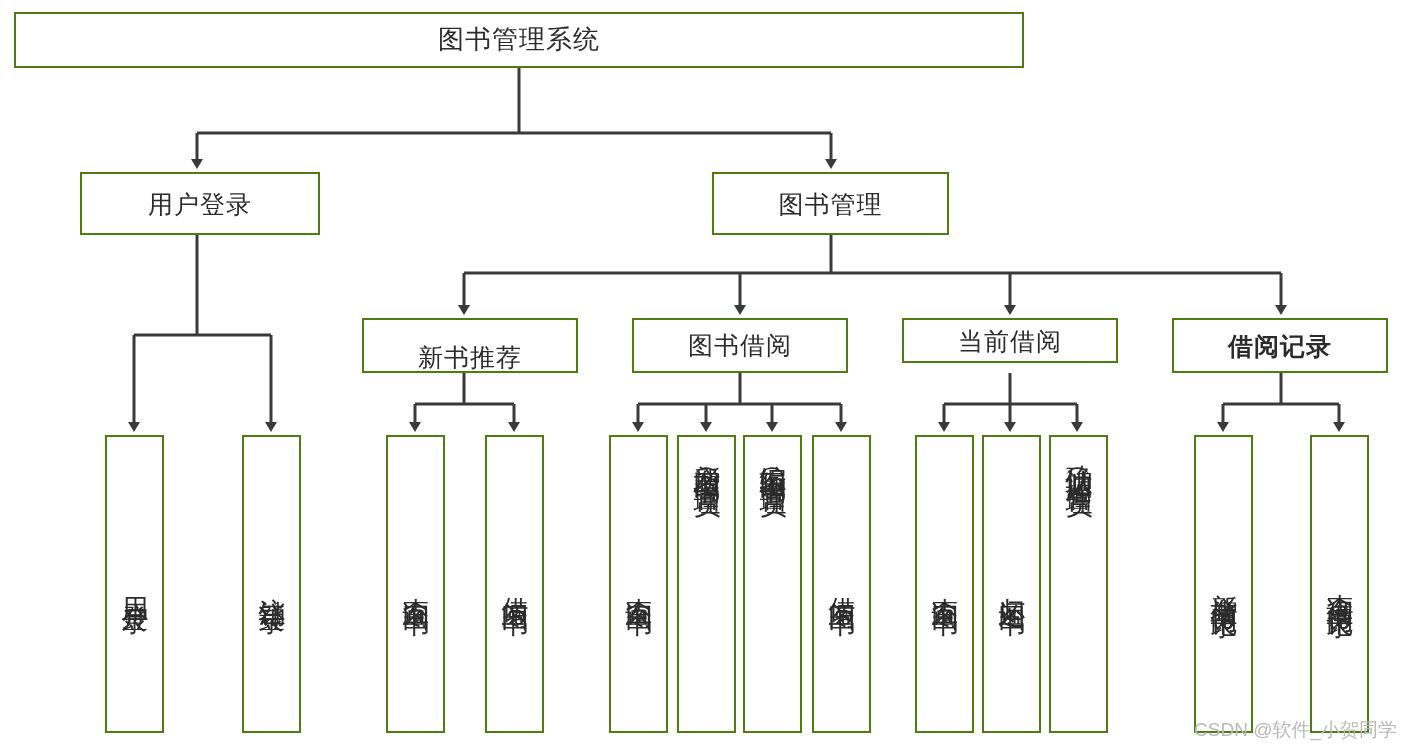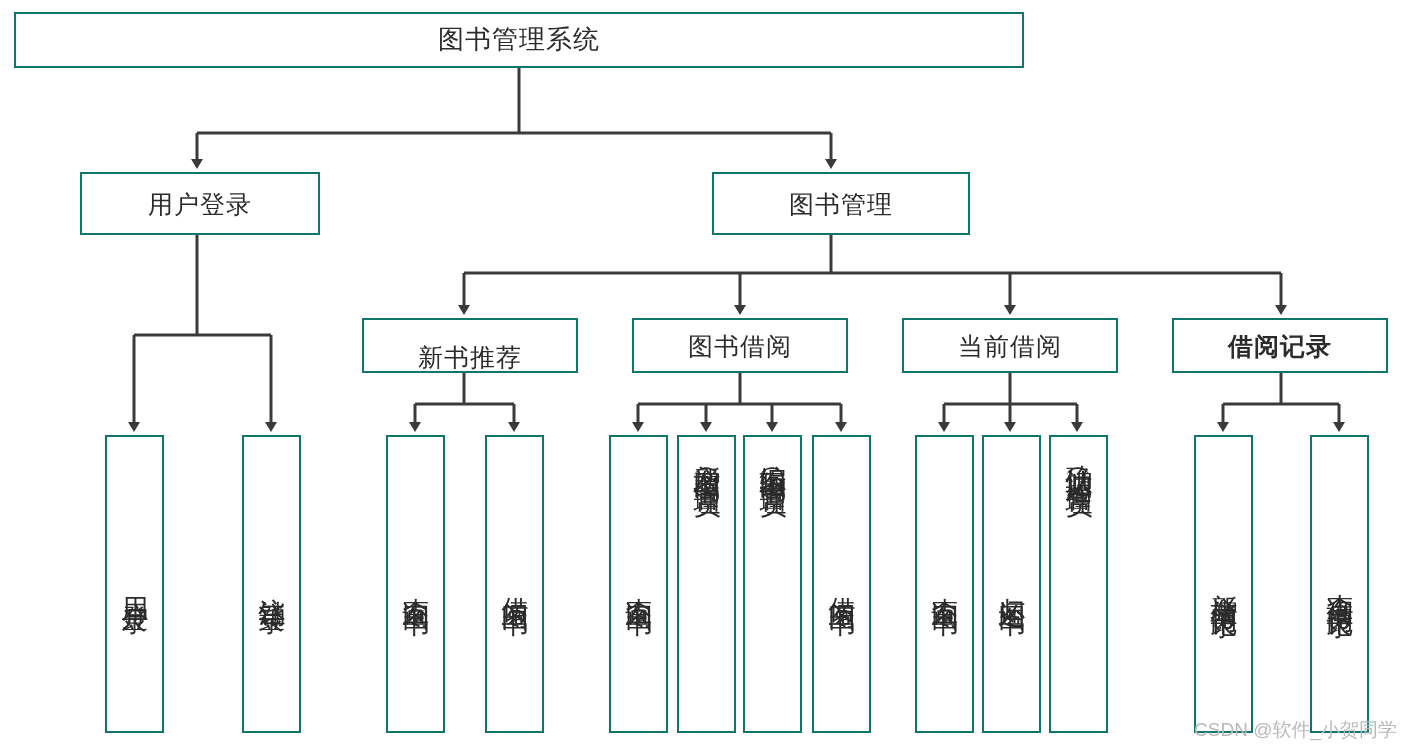--- a/index.html
+++ b/index.html
@@ -15,21 +15,21 @@
     position:absolute;left:0;top:0;width:1405px;height:747px;
   }
   svg#edges{
     position:absolute;left:0;top:0;width:1405px;height:747px;
     pointer-events:none;
   }
   .node{
     position:absolute;
     box-sizing:border-box;
     background:#ffffff;
-    border:2px solid #0f766e;
+    border:2px solid #4d7c0f;
     display:flex;
     align-items:center;
     justify-content:center;
     z-index:2;
   }
   .node .label{
     color:#2b2b2b;
     text-align:center;
     line-height:1.12;
     white-space:pre;
@@ -125,31 +125,31 @@
     </g>
   </svg>
 
   <div class="node horiz root" style="left:14px;top:12px;width:1010px;height:56px;">
     <span class="label">图书管理系统</span>
   </div>
 
   <div class="node horiz" style="left:80px;top:172px;width:240px;height:63px;">
     <span class="label">用户登录</span>
   </div>
-  <div class="node horiz" style="left:712px;top:172px;width:258px;height:63px;">
+  <div class="node horiz" style="left:712px;top:172px;width:237px;height:63px;">
     <span class="label">图书管理</span>
   </div>
 
   <div class="node horiz" style="left:362px;top:318px;width:216px;height:55px;align-items:flex-end;">
     <span class="label">新书推荐</span>
   </div>
-  <div class="node horiz" style="left:632px;top:318px;width:216px;height:55px;">
+  <div class="node horiz" style="left:632px;top:318px;width:216px;height:55px;font-family:Liberation Serif, serif;">
     <span class="label">图书借阅</span>
   </div>
-  <div class="node horiz" style="left:902px;top:318px;width:216px;height:55px;">
+  <div class="node horiz" style="left:902px;top:318px;width:216px;height:45px;">
     <span class="label">当前借阅</span>
   </div>
   <div class="node horiz" style="left:1172px;top:318px;width:216px;height:55px;font-weight:bold;">
     <span class="label">借阅记录</span>
   </div>
 
   <div class="node vert centered" style="left:105px;top:435px;width:59px;height:298px;">
     <span class="label">用户登录</span>
   </div>
   <div class="node vert centered" style="left:242px;top:435px;width:59px;height:298px;">

